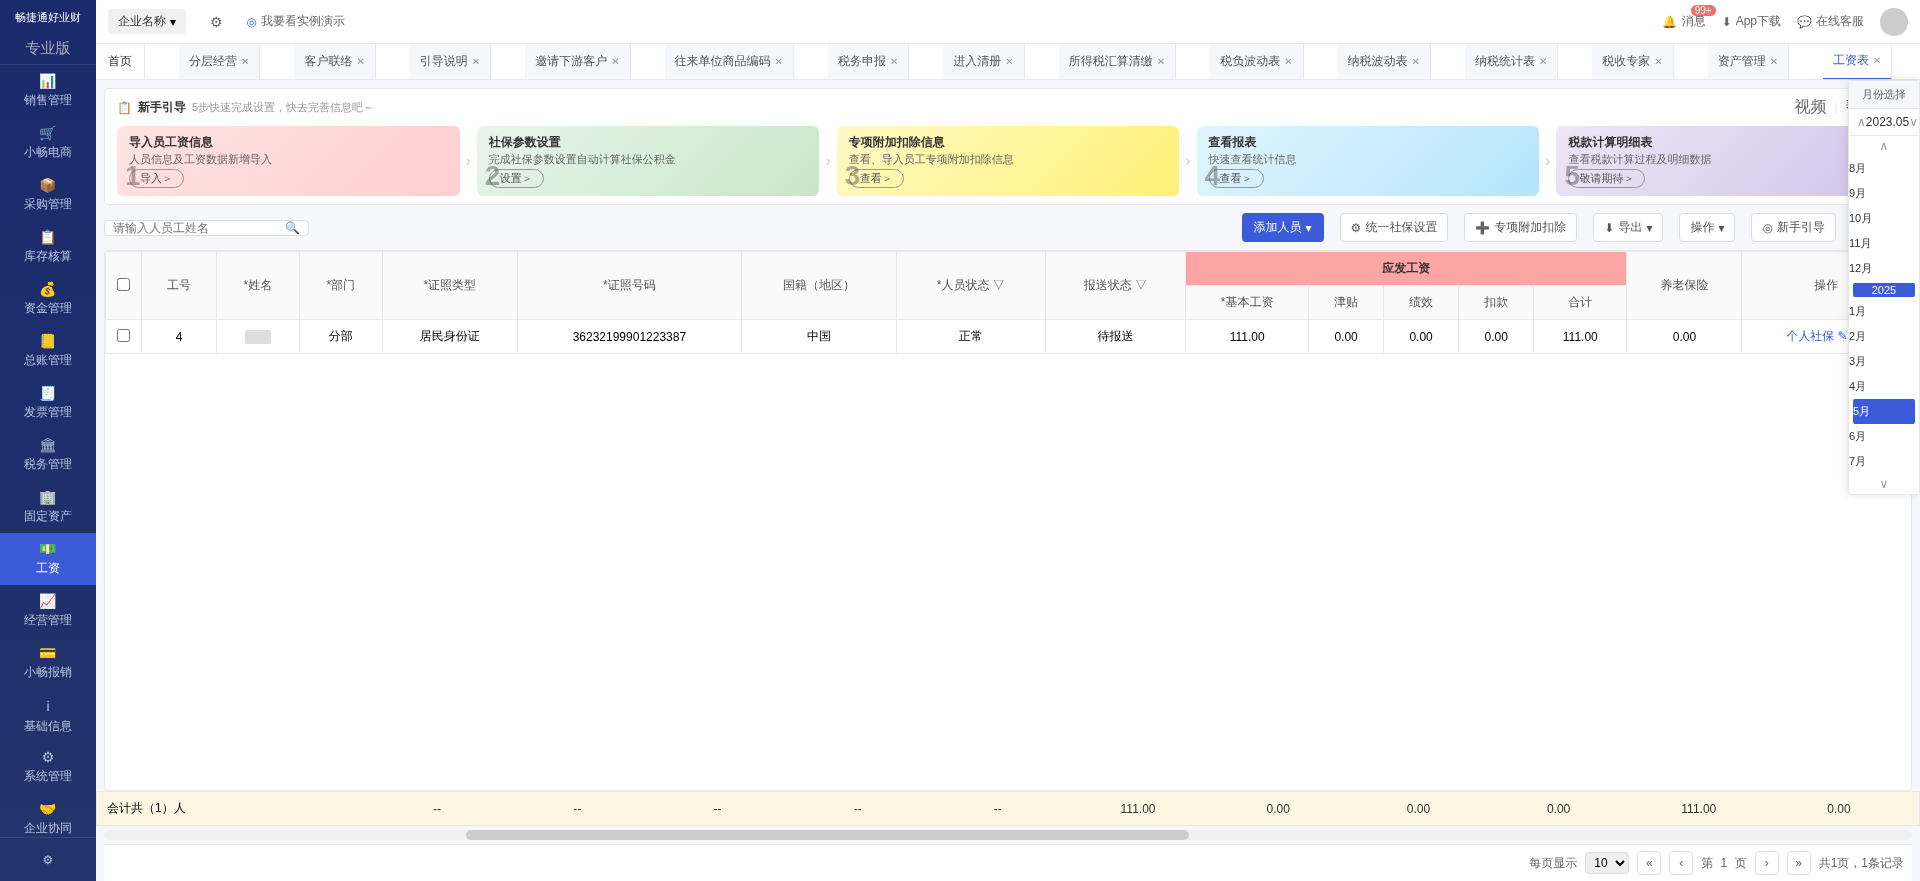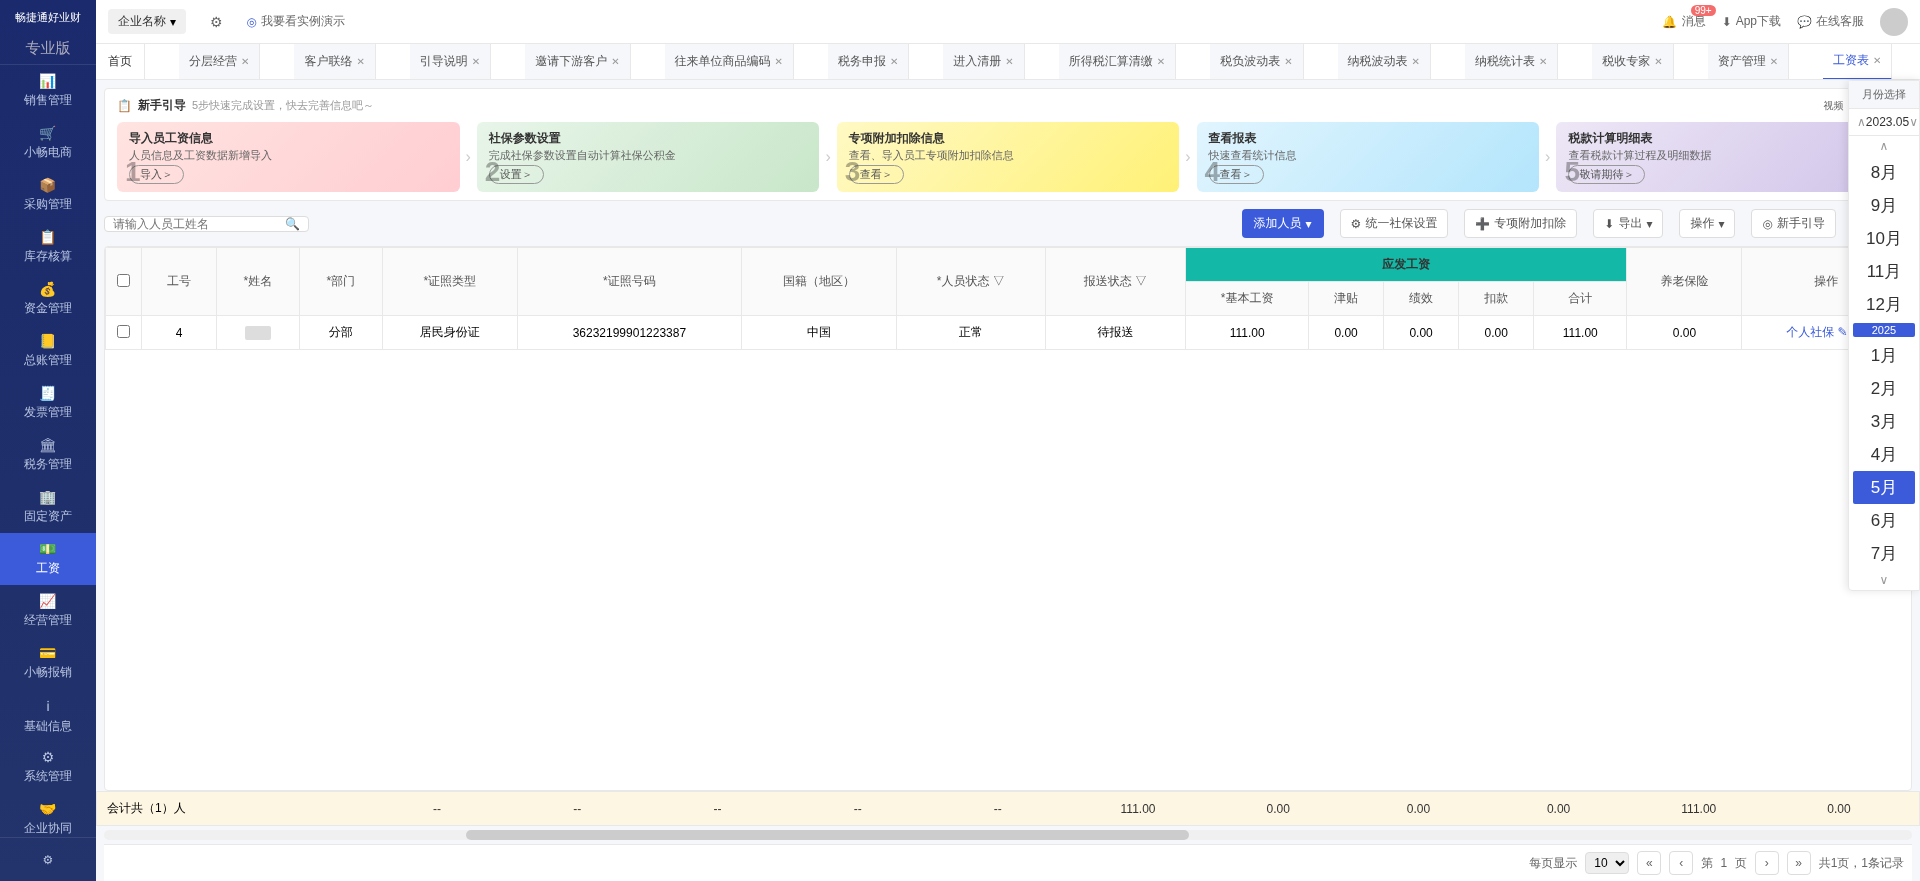--- a/index.html
+++ b/index.html
@@ -159,21 +159,21 @@
       background: transparent; border: 1px solid #999;
       border-radius: 10px; padding: 1px 10px;
       font-size: 11px; cursor: pointer; color: #555;
       align-self: flex-start;
     }
     .guide-arrow {
       color: #ccc; font-size: 16px; flex-shrink: 0;
       padding: 0 4px;
     }
     .guide-actions { display: flex; align-items: center; gap: 8px; color: #666; }
-    .guide-action-btn { cursor: pointer; font-size: 10px; }
+    .guide-action-btn { cursor: pointer; font-size: 16px; }
 
     
     .toolbar-row {
       display: flex; align-items: center; justify-content: space-between;
       padding: 8px 8px; background: #f5f7fa; flex-shrink: 0;
     }
     .toolbar-left { display: flex; align-items: center; gap: 8px; }
     .search-input-wrap {
       display: flex; align-items: center;
       background: #fff; border: 1px solid #ddd; border-radius: 4px;
@@ -206,21 +206,21 @@
       min-width: 1400px;
     }
     thead tr { background: #fafafa; }
     th, td {
       border: 1px solid #e8e8e8;
       padding: 8px 10px; text-align: center;
       font-size: 12px; white-space: nowrap;
     }
     th { color: #555; font-weight: 500; background: #fafafa; }
     .th-group {
-      background: #14b8a6; font-weight: bold; color: #333;
+      background: #fca5a5; font-weight: bold; color: #333;
     }
     td.op-cell { color: #3b5bdb; }
     .checkbox-cell { width: 36px; }
 
     
     .footer-row {
       background: #fdf6e3; border: 1px solid #e8e8e8;
       padding: 8px 10px; display: flex; align-items: center;
       margin: 0 0; flex-shrink: 0;
     }
@@ -264,22 +264,22 @@
       padding: 4px; text-align: center; font-size: 11px; color: #333;
       border-bottom: 1px solid #e8e8e8;
     }
     .month-nav {
       display: flex; align-items: center; justify-content: space-between;
       padding: 2px 4px;
     }
     .month-nav-btn { cursor: pointer; color: #999; font-size: 12px; }
     .month-list { }
     .month-item {
-      padding: 5px 0; text-align: center; cursor: pointer;
-      font-size: 17px; color: #333;
+      padding: 5px 0; text-align: left; cursor: pointer;
+      font-size: 11px; color: #333;
     }
     .month-item.active {
       background: #3b5bdb; color: #fff; border-radius: 2px;
       margin: 0 4px;
     }
     .month-panel-scroll-up, .month-panel-scroll-down {
       display: flex; align-items: center; justify-content: center;
       height: 20px; cursor: pointer; color: #999;
     }
     .year-2025-badge {

